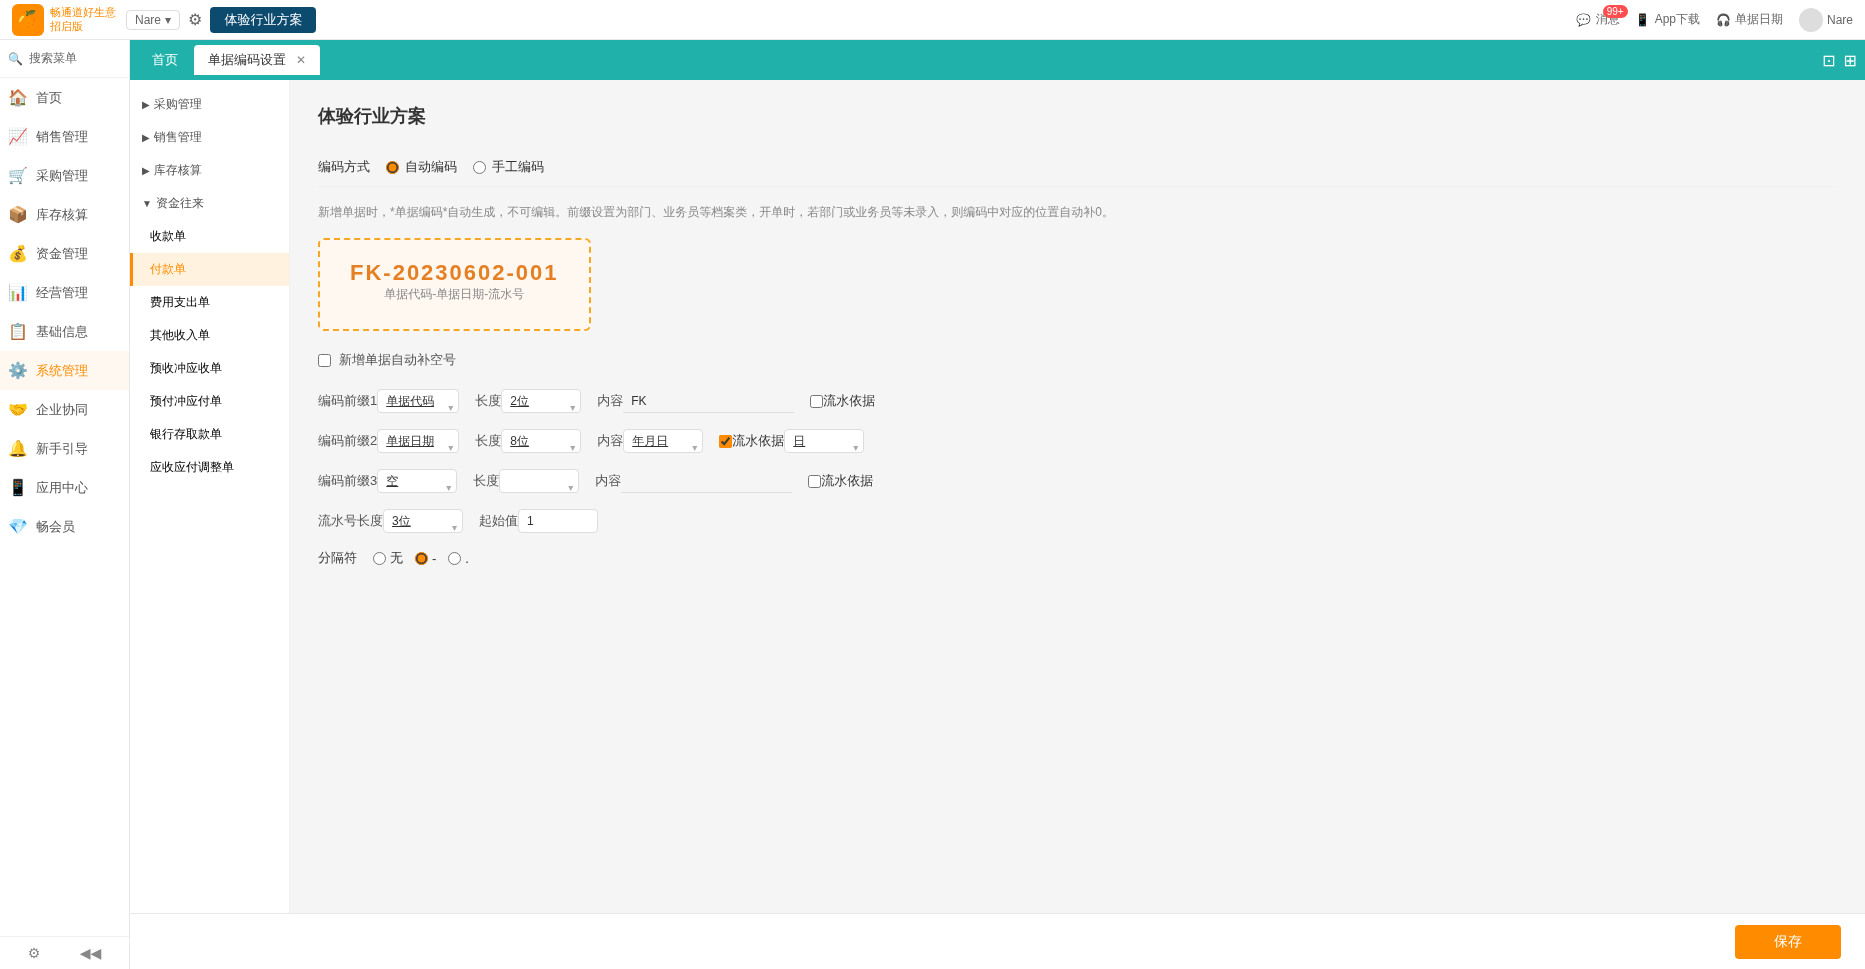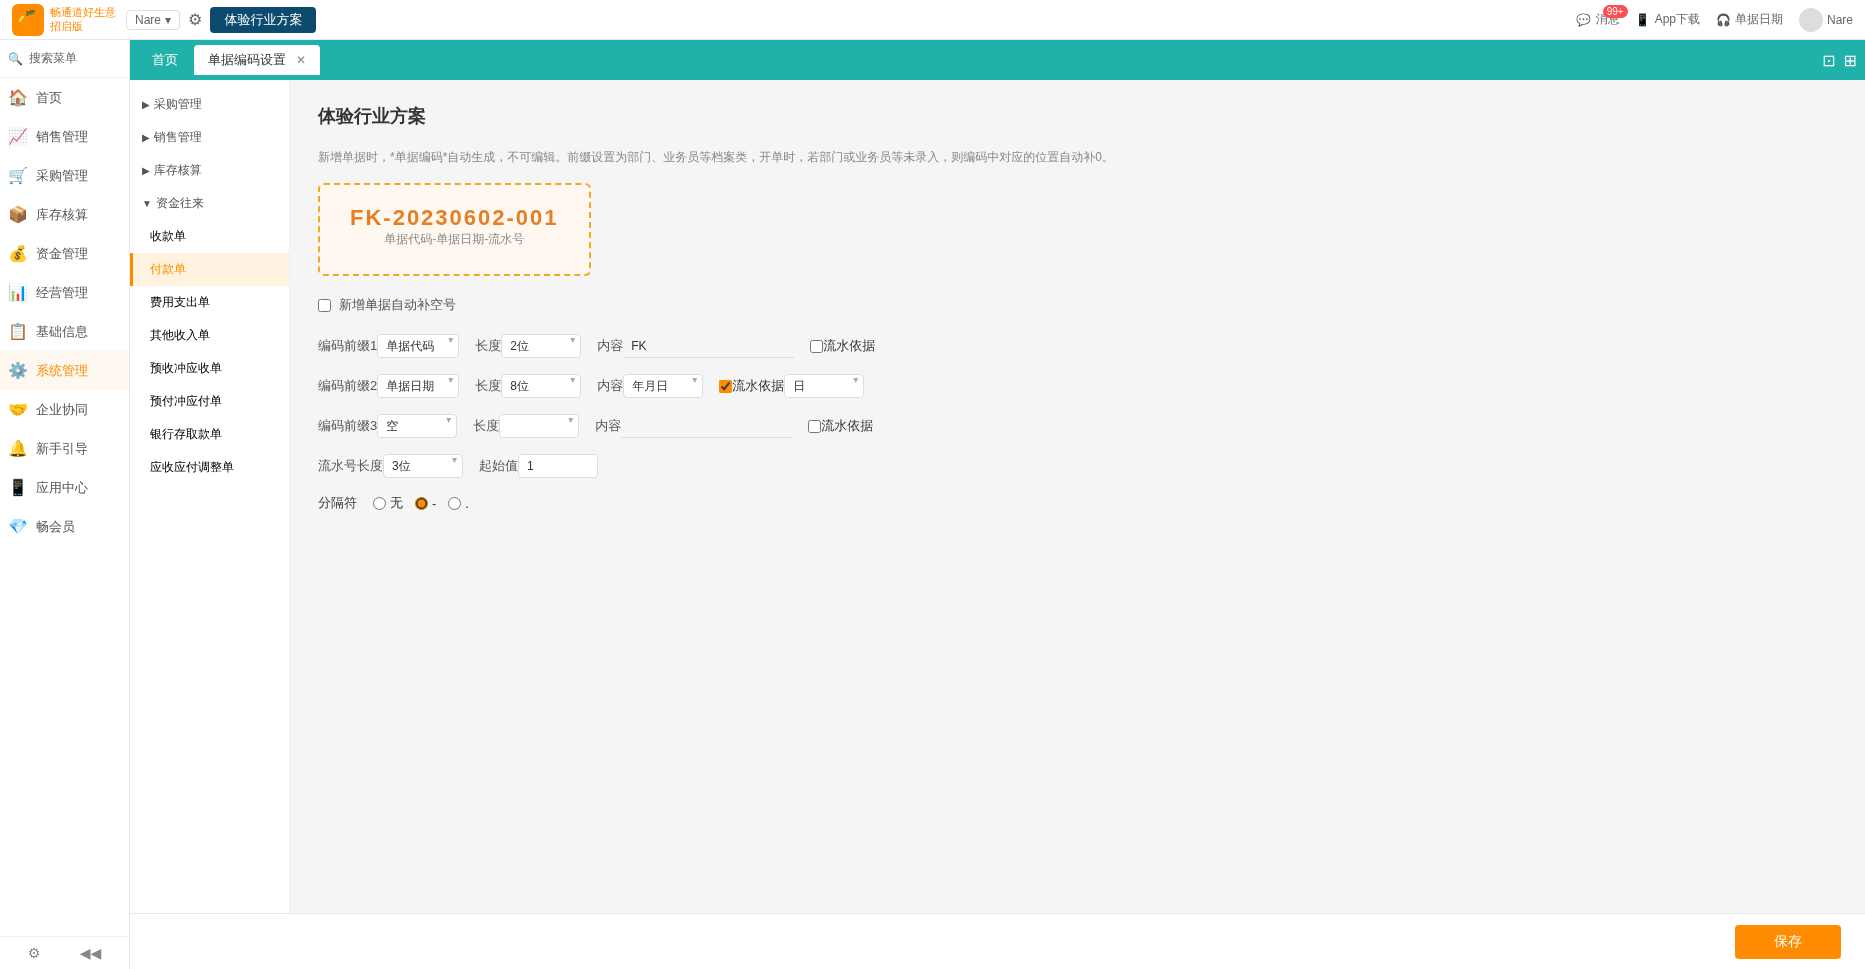--- a/index.html
+++ b/index.html
@@ -67,21 +67,21 @@
     .code-preview-label { font-size: 12px; color: #888; margin-bottom: 6px; }
     .code-preview-value { font-size: 22px; font-weight: bold; color: #e67e22; letter-spacing: 2px; }
 
     .checkbox-row { display: flex; align-items: center; gap: 8px; margin-bottom: 20px; font-size: 13px; color: #555; }
     .checkbox-row input[type=checkbox] { accent-color: #ff8c00; }
 
     .form-row { display: flex; align-items: center; gap: 16px; margin-bottom: 16px; flex-wrap: wrap; }
     .form-item { display: flex; align-items: center; gap: 0; }
     .form-item-label { color: #555; font-size: 13px; white-space: nowrap; }
     .form-select { border: 1px solid #ddd; border-radius: 4px; padding: 4px 24px 4px 8px; font-size: 12px; color: #333; background: #fff; cursor: pointer; appearance: none; min-width: 80px; position: relative; }
-    .select-wrapper { position: relative; display: inline-flex; align-items: flex-start; }
+    .select-wrapper { position: relative; display: inline-flex; align-items: flex-end; text-decoration: underline; }
     .select-wrapper::after { content: '▾'; position: absolute; right: 6px; color: #aaa; pointer-events: none; font-size: 10px; }
     .form-input { border: 1px solid #ddd; border-radius: 4px; padding: 4px 8px; font-size: 12px; color: #333; min-width: 60px; }
     .form-input-readonly { border: none; border-bottom: 1px solid #ddd; background: transparent; padding: 4px 8px; font-size: 12px; color: #333; min-width: 40px; }
 
     .separator-row { display: flex; align-items: center; gap: 16px; margin-top: 10px; }
     .separator-label { font-size: 13px; color: #404040; }
     .separator-options { display: flex; align-items: center; gap: 12px; }
     .separator-option { display: flex; align-items: center; gap: 4px; cursor: pointer; font-size: 13px; }
     .separator-option input[type=radio] { accent-color: #ff8c00; }
 
@@ -242,20 +242,31 @@
           <div class="second-sidebar-item">预付冲应付单</div>
           <div class="second-sidebar-item">银行存取款单</div>
           <div class="second-sidebar-item">应收应付调整单</div>
         </div>
       </div>
 
       <div class="form-area">
         <div class="page-title">体验行业方案</div>
 
         <div class="section">
+          <div class="radio-group">
+            <span>编码方式</span>
+            <label class="radio-label">
+              <input type="radio" name="encoding" checked="" style="">
+              <span>自动编码</span>
+            </label>
+            <label class="radio-label">
+              <input type="radio" name="encoding" style="">
+              <span>手工编码</span>
+            </label>
+          </div>
 
           <div class="info-text">新增单据时，*单据编码*自动生成，不可编辑。前缀设置为部门、业务员等档案类，开单时，若部门或业务员等未录入，则编码中对应的位置自动补0。</div>
 
           
           <div class="code-preview">
             <div class="code-preview-value">FK-20230602-001</div>
             <div class="code-preview-label">单据代码-单据日期-流水号</div>
           </div>
 
           

